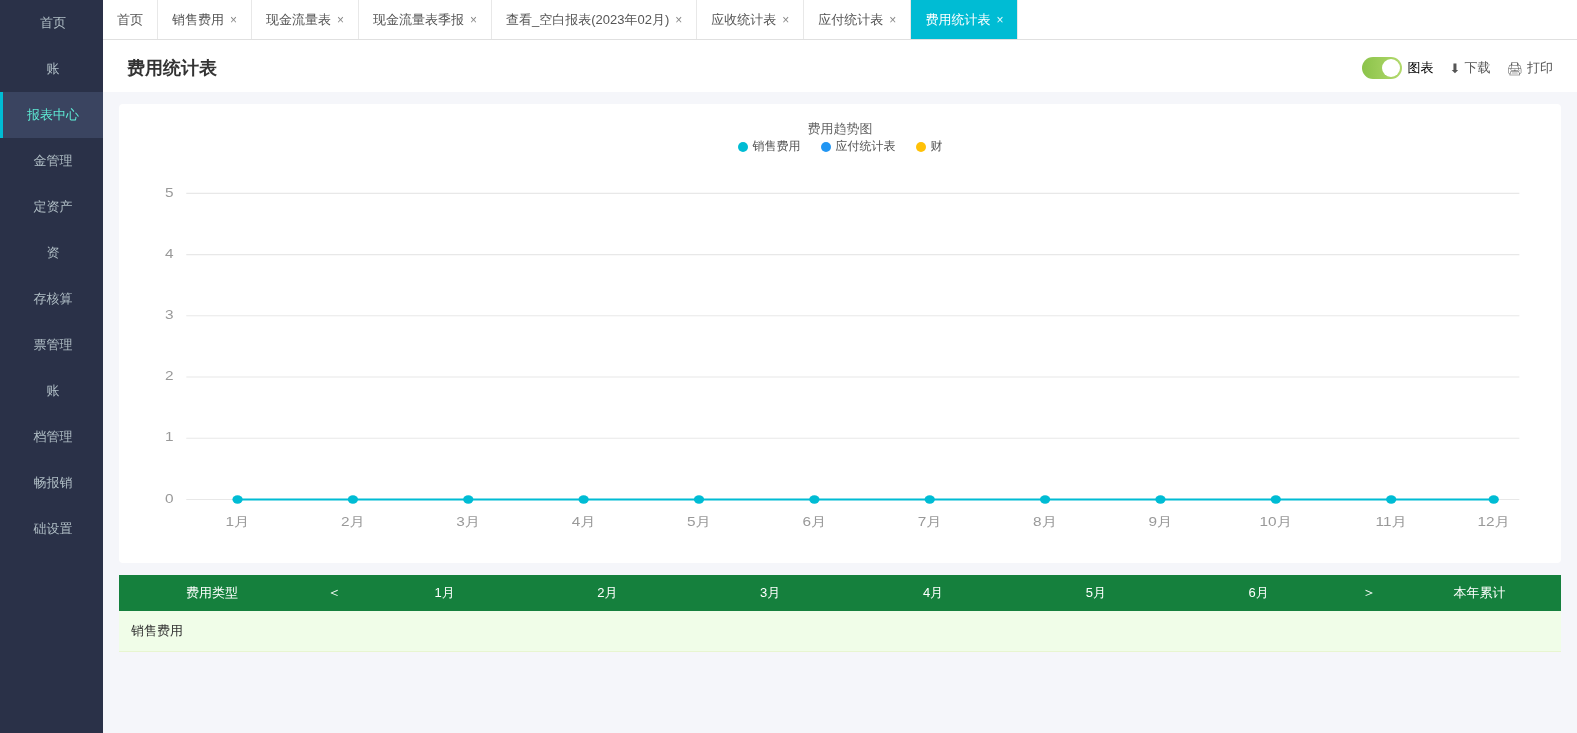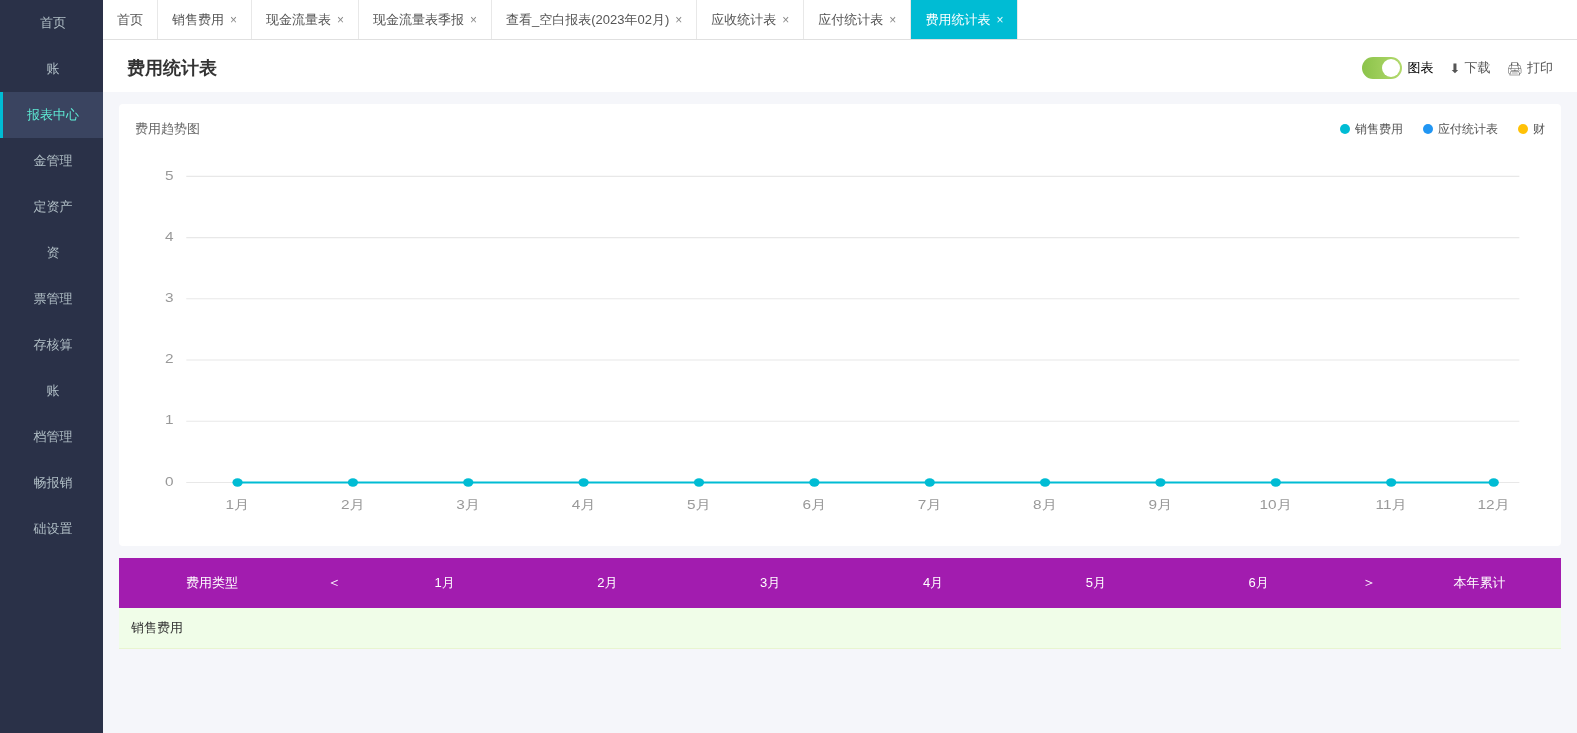--- a/index.html
+++ b/index.html
@@ -143,20 +143,21 @@
       margin: 12px 16px;
       padding: 16px;
       border-radius: 4px;
       flex-shrink: 0;
     }
     .chart-header {
       display: flex;
       justify-content: space-between;
       align-items: center;
       margin-bottom: 12px;
+      flex-direction: column;
     }
     .chart-title {
       font-size: 13px;
       color: #666;
     }
     .legend {
       display: flex;
       gap: 20px;
       align-items: center;
     }
@@ -186,23 +187,23 @@
     
     .table-section {
       margin: 0 16px 12px;
       flex-shrink: 0;
     }
     .data-table {
       width: 100%;
       border-collapse: collapse;
     }
     .data-table thead tr {
-      background: #a21caf;
+      background: #15803d;
       color: white;
-      height: 50px;
+      height: 36px;
       margin-top: 37px;
     }
     .data-table thead th {
       padding: 0 12px;
       text-align: center;
       font-weight: normal;
       font-size: 13px;
       position: relative;
     }
     .data-table thead th:first-child {
@@ -238,22 +239,22 @@
 </head>
 <body>
 
 <div class="sidebar">
   <div class="sidebar-item">首页</div>
   <div class="sidebar-item">账</div>
   <div class="sidebar-item active">报表中心</div>
   <div class="sidebar-item">金管理</div>
   <div class="sidebar-item">定资产</div>
   <div class="sidebar-item">资</div>
+  <div class="sidebar-item">存核算</div>
   <div class="sidebar-item">票管理</div>
-  <div class="sidebar-item">存核算</div>
   <div class="sidebar-item">账</div>
   <div class="sidebar-item">档管理</div>
   <div class="sidebar-item">畅报销</div>
   <div class="sidebar-item">础设置</div>
 </div>
 
 <div class="main">
 
   <div class="tab-bar">
     <div class="tab">

